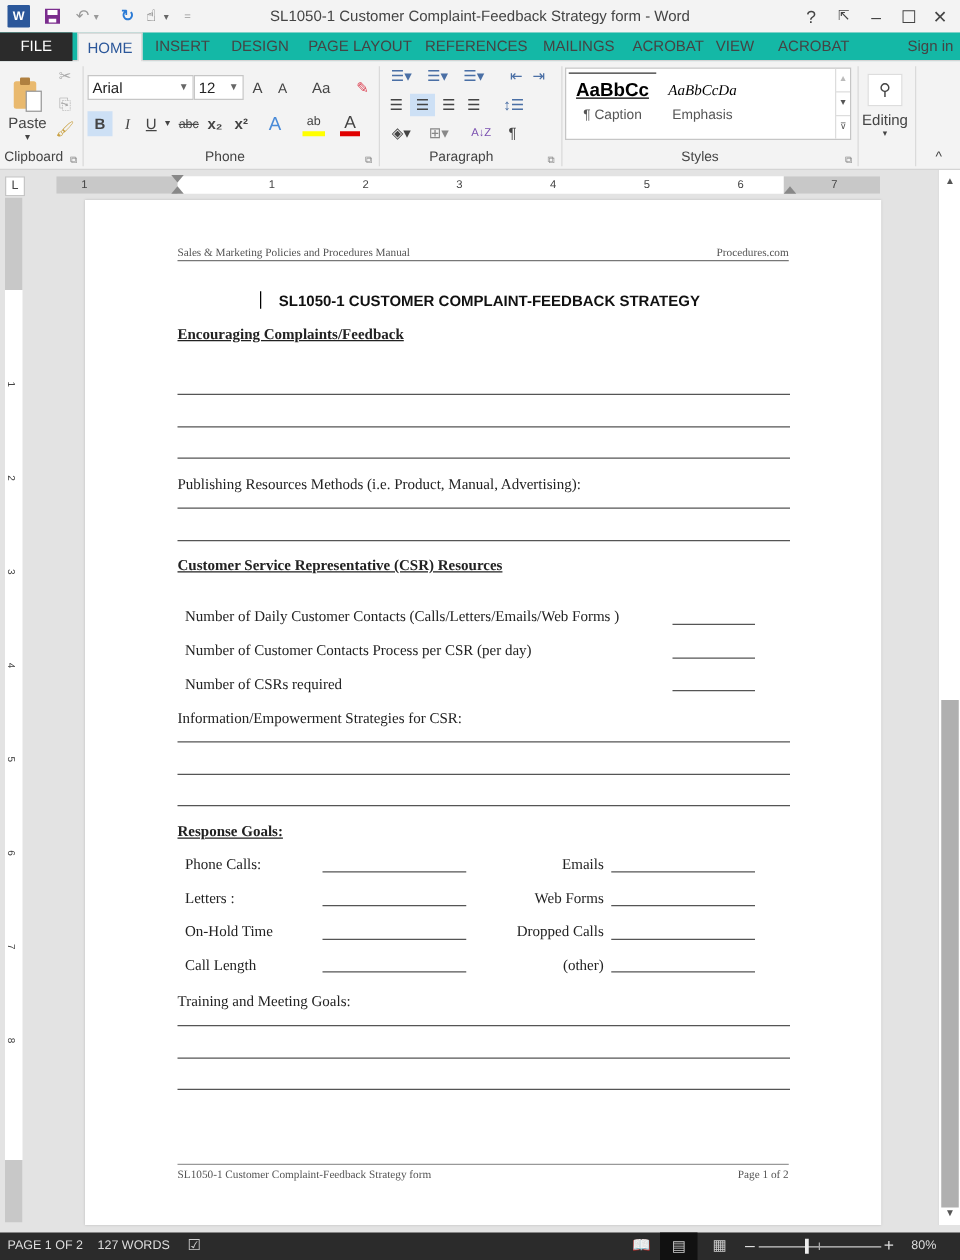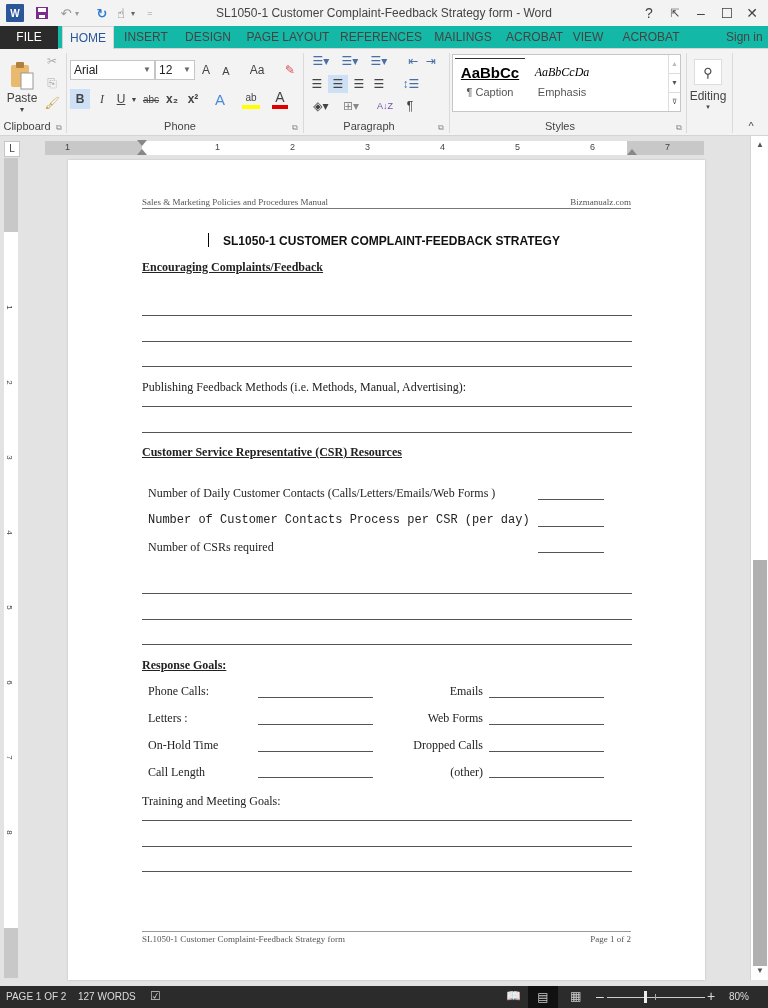--- a/index.html
+++ b/index.html
@@ -210,41 +210,42 @@
   <span class="vnum" style="top:445px;">5</span>
   <span class="vnum" style="top:520px;">6</span>
   <span class="vnum" style="top:595px;">7</span>
   <span class="vnum" style="top:670px;">8</span>
 </div>
 
 <div id="docarea"></div>
 <div id="page">
 
   <div class="doc hdr" style="left:74px;top:37px;">Sales &amp; Marketing Policies and Procedures Manual</div>
-  <div class="doc hdr" style="right:74px;top:37px;">Bizmanualz.com</div>
+  <div class="doc hdr" style="right:74px;top:37px;">Procedures.com</div>
   <div class="hline" style="left:74px;top:48px;width:489px;"></div>
 
   <div style="position:absolute;left:140px;top:73px;width:1px;height:14px;background:#000;"></div>
   <div class="doc doc-title" style="left:0;width:637px;top:74px;text-align:center;padding-left:10px;">SL1050-1 CUSTOMER COMPLAINT-FEEDBACK STRATEGY</div>
 
   <div class="doc sec" style="left:74px;top:100px;">Encouraging Complaints/Feedback</div>
   <div class="rule" style="left:74px;top:155px;width:490px;"></div>
   <div class="rule" style="left:74px;top:181px;width:490px;"></div>
   <div class="rule" style="left:74px;top:206px;width:490px;"></div>
-  <div class="doc body-t" style="left:74px;top:220px;">Publishing Feedback Methods (i.e. Methods, Manual, Advertising):</div>
+  <div class="doc body-t" style="left:74px;top:220px;">Publishing Resources Methods (i.e. Product, Manual, Advertising):</div>
   <div class="rule" style="left:74px;top:246px;width:490px;"></div>
   <div class="rule" style="left:74px;top:272px;width:490px;"></div>
 
   <div class="doc body-t" style="left:80px;top:326px;">Number of Daily Customer Contacts (Calls/Letters/Emails/Web Forms )</div>
   <div class="doc sec" style="left:74px;top:285px;">Customer Service Representative (CSR) Resources</div>
   <div class="rule" style="left:470px;top:339px;width:66px;"></div>
-  <div class="doc body-t" style="left:80px;top:353px;font-family:Liberation Mono, monospace;">Number of Customer Contacts Process per CSR (per day)</div>
+  <div class="doc body-t" style="left:80px;top:353px;">Number of Customer Contacts Process per CSR (per day)</div>
   <div class="rule" style="left:470px;top:366px;width:66px;"></div>
   <div class="doc body-t" style="left:80px;top:380px;">Number of CSRs required</div>
   <div class="rule" style="left:470px;top:392px;width:66px;"></div>
+  <div class="doc body-t" style="left:74px;top:407px;">Information/Empowerment Strategies for CSR:</div>
   <div class="rule" style="left:74px;top:433px;width:490px;"></div>
   <div class="rule" style="left:74px;top:459px;width:490px;"></div>
   <div class="rule" style="left:74px;top:484px;width:490px;"></div>
 
   <div class="doc sec" style="left:74px;top:498px;">Response Goals:</div>
 
   <div class="doc body-t" style="left:80px;top:524px;">Phone Calls:</div>
   <div class="rule" style="left:190px;top:537px;width:115px;"></div>
   <div class="doc body-t" style="right:222px;top:524px;text-align:right;">Emails</div>
   <div class="rule" style="left:421px;top:537px;width:115px;"></div>

